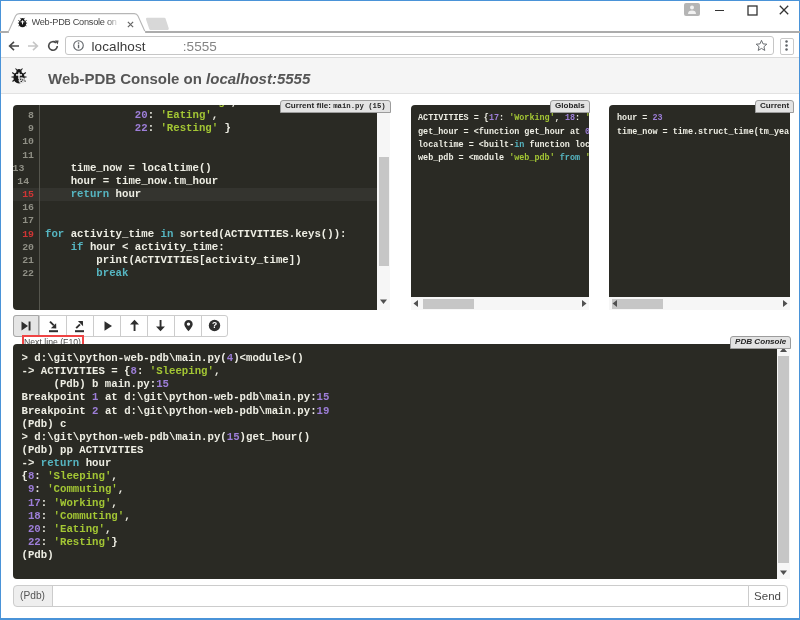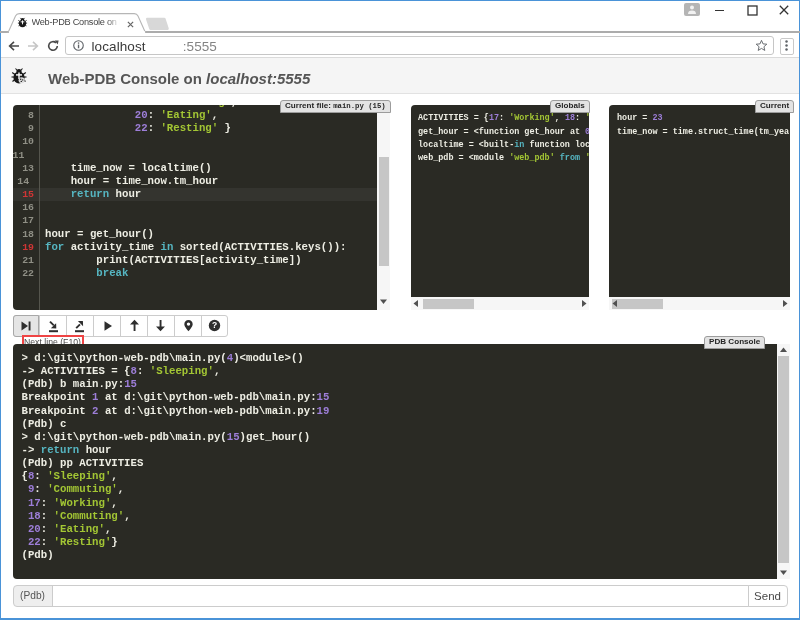--- a/index.html
+++ b/index.html
@@ -150,28 +150,28 @@
     <circle cx="12.7" cy="12.9" r="0.7" fill="#1a1a1a"></circle>
     <circle cx="11.3" cy="14.4" r="0.7" fill="#1a1a1a"></circle>
 </svg>
 
 <div class="abs dark" id="codepanel" style="left:12.5px;top:105px;width:364.5px;height:205px;border-radius:4px 0 0 4px;overflow:hidden;">
   <div class="abs" id="codelines" style="left:0;top:-9px;width:100%;">
 <div class="code" style="position:relative;height:13.16px;"><span class="ln" style="display:inline-block;width:21.5px;text-align:right;">7</span><span style="display:inline-block;width:11px;"></span>              <span class="n">18</span>: <span class="s">'Commuting'</span>,</div>
 <div class="code" style="position:relative;height:13.16px;"><span class="ln" style="display:inline-block;width:21.5px;text-align:right;">8</span><span style="display:inline-block;width:11px;"></span>              <span class="n">20</span>: <span class="s">'Eating'</span>,</div>
 <div class="code" style="position:relative;height:13.16px;"><span class="ln" style="display:inline-block;width:21.5px;text-align:right;">9</span><span style="display:inline-block;width:11px;"></span>              <span class="n">22</span>: <span class="s">'Resting'</span> }</div>
 <div class="code" style="position:relative;height:13.16px;"><span class="ln" style="display:inline-block;width:21.5px;text-align:right;">10</span><span style="display:inline-block;width:11px;"></span></div>
-<div class="code" style="position:relative;height:13.16px;"><span class="ln" style="display:inline-block;width:21.5px;">11</span><span style="display:inline-block;width:11px;"></span></div>
-<div class="code" style="position:relative;height:13.16px;"><span class="ln" style="display:inline-block;width:21.5px;text-align:right;">13</span><span style="display:inline-block;width:11px;"></span>    time_now = localtime()</div>
+<div class="code" style="position:relative;height:13.16px;"><span class="ln" style="display:inline-block;width:21.5px;text-align:right;">11</span><span style="display:inline-block;width:11px;"></span></div>
+<div class="code" style="position:relative;height:13.16px;"><span class="ln" style="display:inline-block;width:21.5px;">13</span><span style="display:inline-block;width:11px;"></span>    time_now = localtime()</div>
 <div class="code" style="position:relative;height:13.16px;"><span class="ln" style="display:inline-block;width:21.5px;text-align:center;">14</span><span style="display:inline-block;width:11px;"></span>    hour = time_now.tm_hour</div>
 <div class="code" style="position:relative;height:13.16px;background:rgba(255,255,255,0.05);"><span class="lnr" style="display:inline-block;width:21.5px;text-align:right;">15</span><span style="display:inline-block;width:11px;"></span>    <span class="k">return</span> hour</div>
 <div class="code" style="position:relative;height:13.16px;"><span class="ln" style="display:inline-block;width:21.5px;text-align:right;">16</span><span style="display:inline-block;width:11px;"></span></div>
 <div class="code" style="position:relative;height:13.16px;"><span class="ln" style="display:inline-block;width:21.5px;text-align:right;">17</span><span style="display:inline-block;width:11px;"></span></div>
-<div class="code" style="position:relative;height:13.16px;"><span class="ln" style="display:inline-block;width:21.5px;text-align:right;">18</span><span style="display:inline-block;width:11px;"></span>hour = get_hour()</div>
 <div class="code" style="position:relative;height:13.16px;"><span class="lnr" style="display:inline-block;width:21.5px;text-align:right;">19</span><span style="display:inline-block;width:11px;"></span><span class="k">for</span> activity_time <span class="k">in</span> sorted(ACTIVITIES.keys()):</div>
+<div class="code" style="position:relative;height:13.16px;"><span class="ln" style="display:inline-block;width:21.5px;text-align:right;">20</span><span style="display:inline-block;width:11px;"></span>    <span class="k">if</span> hour &lt; activity_time:</div>
 <div class="code" style="position:relative;height:13.16px;"><span class="ln" style="display:inline-block;width:21.5px;text-align:right;">21</span><span style="display:inline-block;width:11px;"></span>        print(ACTIVITIES[activity_time])</div>
 <div class="code" style="position:relative;height:13.16px;"><span class="ln" style="display:inline-block;width:21.5px;text-align:right;">22</span><span style="display:inline-block;width:11px;"></span>        <span class="k">break</span></div>
 </div>
 <div class="abs" style="left:26px;top:0;width:1.2px;height:205px;background:#55554d;"></div>
 </div>
 
 <div class="abs sbtrack" style="left:377px;top:105px;width:13px;height:205px;"></div>
 <div class="abs sbthumb" style="left:378.5px;top:157px;width:10px;height:109px;"></div>
 <svg class="abs" style="left:378px;top:106px" width="11" height="10" viewBox="0 0 11 10">
     <polygon points="5.5,2.5 9,7 2,7" fill="#505050"></polygon>
@@ -257,41 +257,41 @@
   <circle cx="6.5" cy="6.5" r="5.7" fill="#2e2e2e"></circle>
   <text x="6.5" y="9.4" text-anchor="middle" font-family="Liberation Sans,sans-serif" font-size="8.5" font-weight="bold" fill="#fff">?</text>
 </svg>
 
 <div class="abs" style="left:21.5px;top:335px;width:58px;height:11.5px;background:#fff;border:2px solid #ef4444;font-size:8.7px;color:#4a4a4a;line-height:11.5px;text-align:center;white-space:nowrap;">Next line (F10)</div>
 
 <div class="abs dark" id="consolepanel" style="left:12.5px;top:344px;width:764px;height:235px;border-radius:4px 0 0 4px;overflow:hidden;">
   <div class="abs" id="consolelines" style="left:9px;top:7.9px;">
 <div class="code" style="position:relative;height:13.16px;">&gt; d:\git\python-web-pdb\main.py(<span class="n">4</span>)&lt;module&gt;()</div>
 <div class="code" style="position:relative;height:13.16px;">-&gt; ACTIVITIES = {<span class="n">8</span>: <span class="s">'Sleeping'</span>,</div>
-<div class="code" style="position:relative;height:13.16px;">(Pdb) b main.py:<span class="n">15</span></div>
+<div class="code" style="position:relative;height:13.16px;margin-left:32px;">(Pdb) b main.py:<span class="n">15</span></div>
 <div class="code" style="position:relative;height:13.16px;">Breakpoint <span class="n">1</span> at d:\git\python-web-pdb\main.py:<span class="n">15</span></div>
 <div class="code" style="position:relative;height:13.16px;">Breakpoint <span class="n">2</span> at d:\git\python-web-pdb\main.py:<span class="n">19</span></div>
 <div class="code" style="position:relative;height:13.16px;">(Pdb) c</div>
 <div class="code" style="position:relative;height:13.16px;">&gt; d:\git\python-web-pdb\main.py(<span class="n">15</span>)get_hour()</div>
+<div class="code" style="position:relative;height:13.16px;">(Pdb) pp ACTIVITIES</div>
 <div class="code" style="position:relative;height:13.16px;">-&gt; <span class="k">return</span> hour</div>
-<div class="code" style="position:relative;height:13.16px;">(Pdb) pp ACTIVITIES</div>
 <div class="code" style="position:relative;height:13.16px;">{<span class="n">8</span>: <span class="s">'Sleeping'</span>,</div>
 <div class="code" style="position:relative;height:13.16px;"> <span class="n">9</span>: <span class="s">'Commuting'</span>,</div>
 <div class="code" style="position:relative;height:13.16px;"> <span class="n">17</span>: <span class="s">'Working'</span>,</div>
 <div class="code" style="position:relative;height:13.16px;"> <span class="n">18</span>: <span class="s">'Commuting'</span>,</div>
 <div class="code" style="position:relative;height:13.16px;"> <span class="n">20</span>: <span class="s">'Eating'</span>,</div>
 <div class="code" style="position:relative;height:13.16px;"> <span class="n">22</span>: <span class="s">'Resting'</span>}</div>
 <div class="code" style="position:relative;height:13.16px;">(Pdb)</div>
 </div>
 </div>
 <div class="abs sbtrack" style="left:776.5px;top:344px;width:13.5px;height:235px;"></div>
 <div class="abs sbthumb" style="left:778px;top:356px;width:10.5px;height:207px;"></div>
 <svg class="abs" style="left:778px;top:345px" width="11" height="10" viewBox="0 0 11 10">
     <polygon points="5.5,2.5 9,7 2,7" fill="#505050"></polygon>
   </svg>
 <svg class="abs" style="left:778px;top:568px" width="11" height="10" viewBox="0 0 11 10">
     <polygon points="5.5,7 9,2.5 2,2.5" fill="#505050"></polygon>
   </svg>
-<div class="label" style="left:704px;top:336px;">PDB Console</div>
+<div class="label" style="left:730px;top:336px;font-style:italic;">PDB Console</div>
 
 <div class="abs" style="left:12.5px;top:585px;width:40px;height:22px;background:#eee;border:1px solid #ccc;border-radius:4px 0 0 4px;box-sizing:border-box;font-size:10.2px;color:#555;line-height:20px;text-align:center;">(Pdb)</div>
 <div class="abs" style="left:51.5px;top:585px;width:697px;height:22px;background:#fff;border:1px solid #ccc;box-sizing:border-box;"></div>
 <div class="abs" style="left:747.5px;top:585px;width:40px;height:22px;background:#fff;border:1px solid #ccc;border-radius:0 4px 4px 0;box-sizing:border-box;font-size:11.5px;color:#4a4a4a;line-height:20px;text-align:center;">Send</div>
 
 </body></html>

